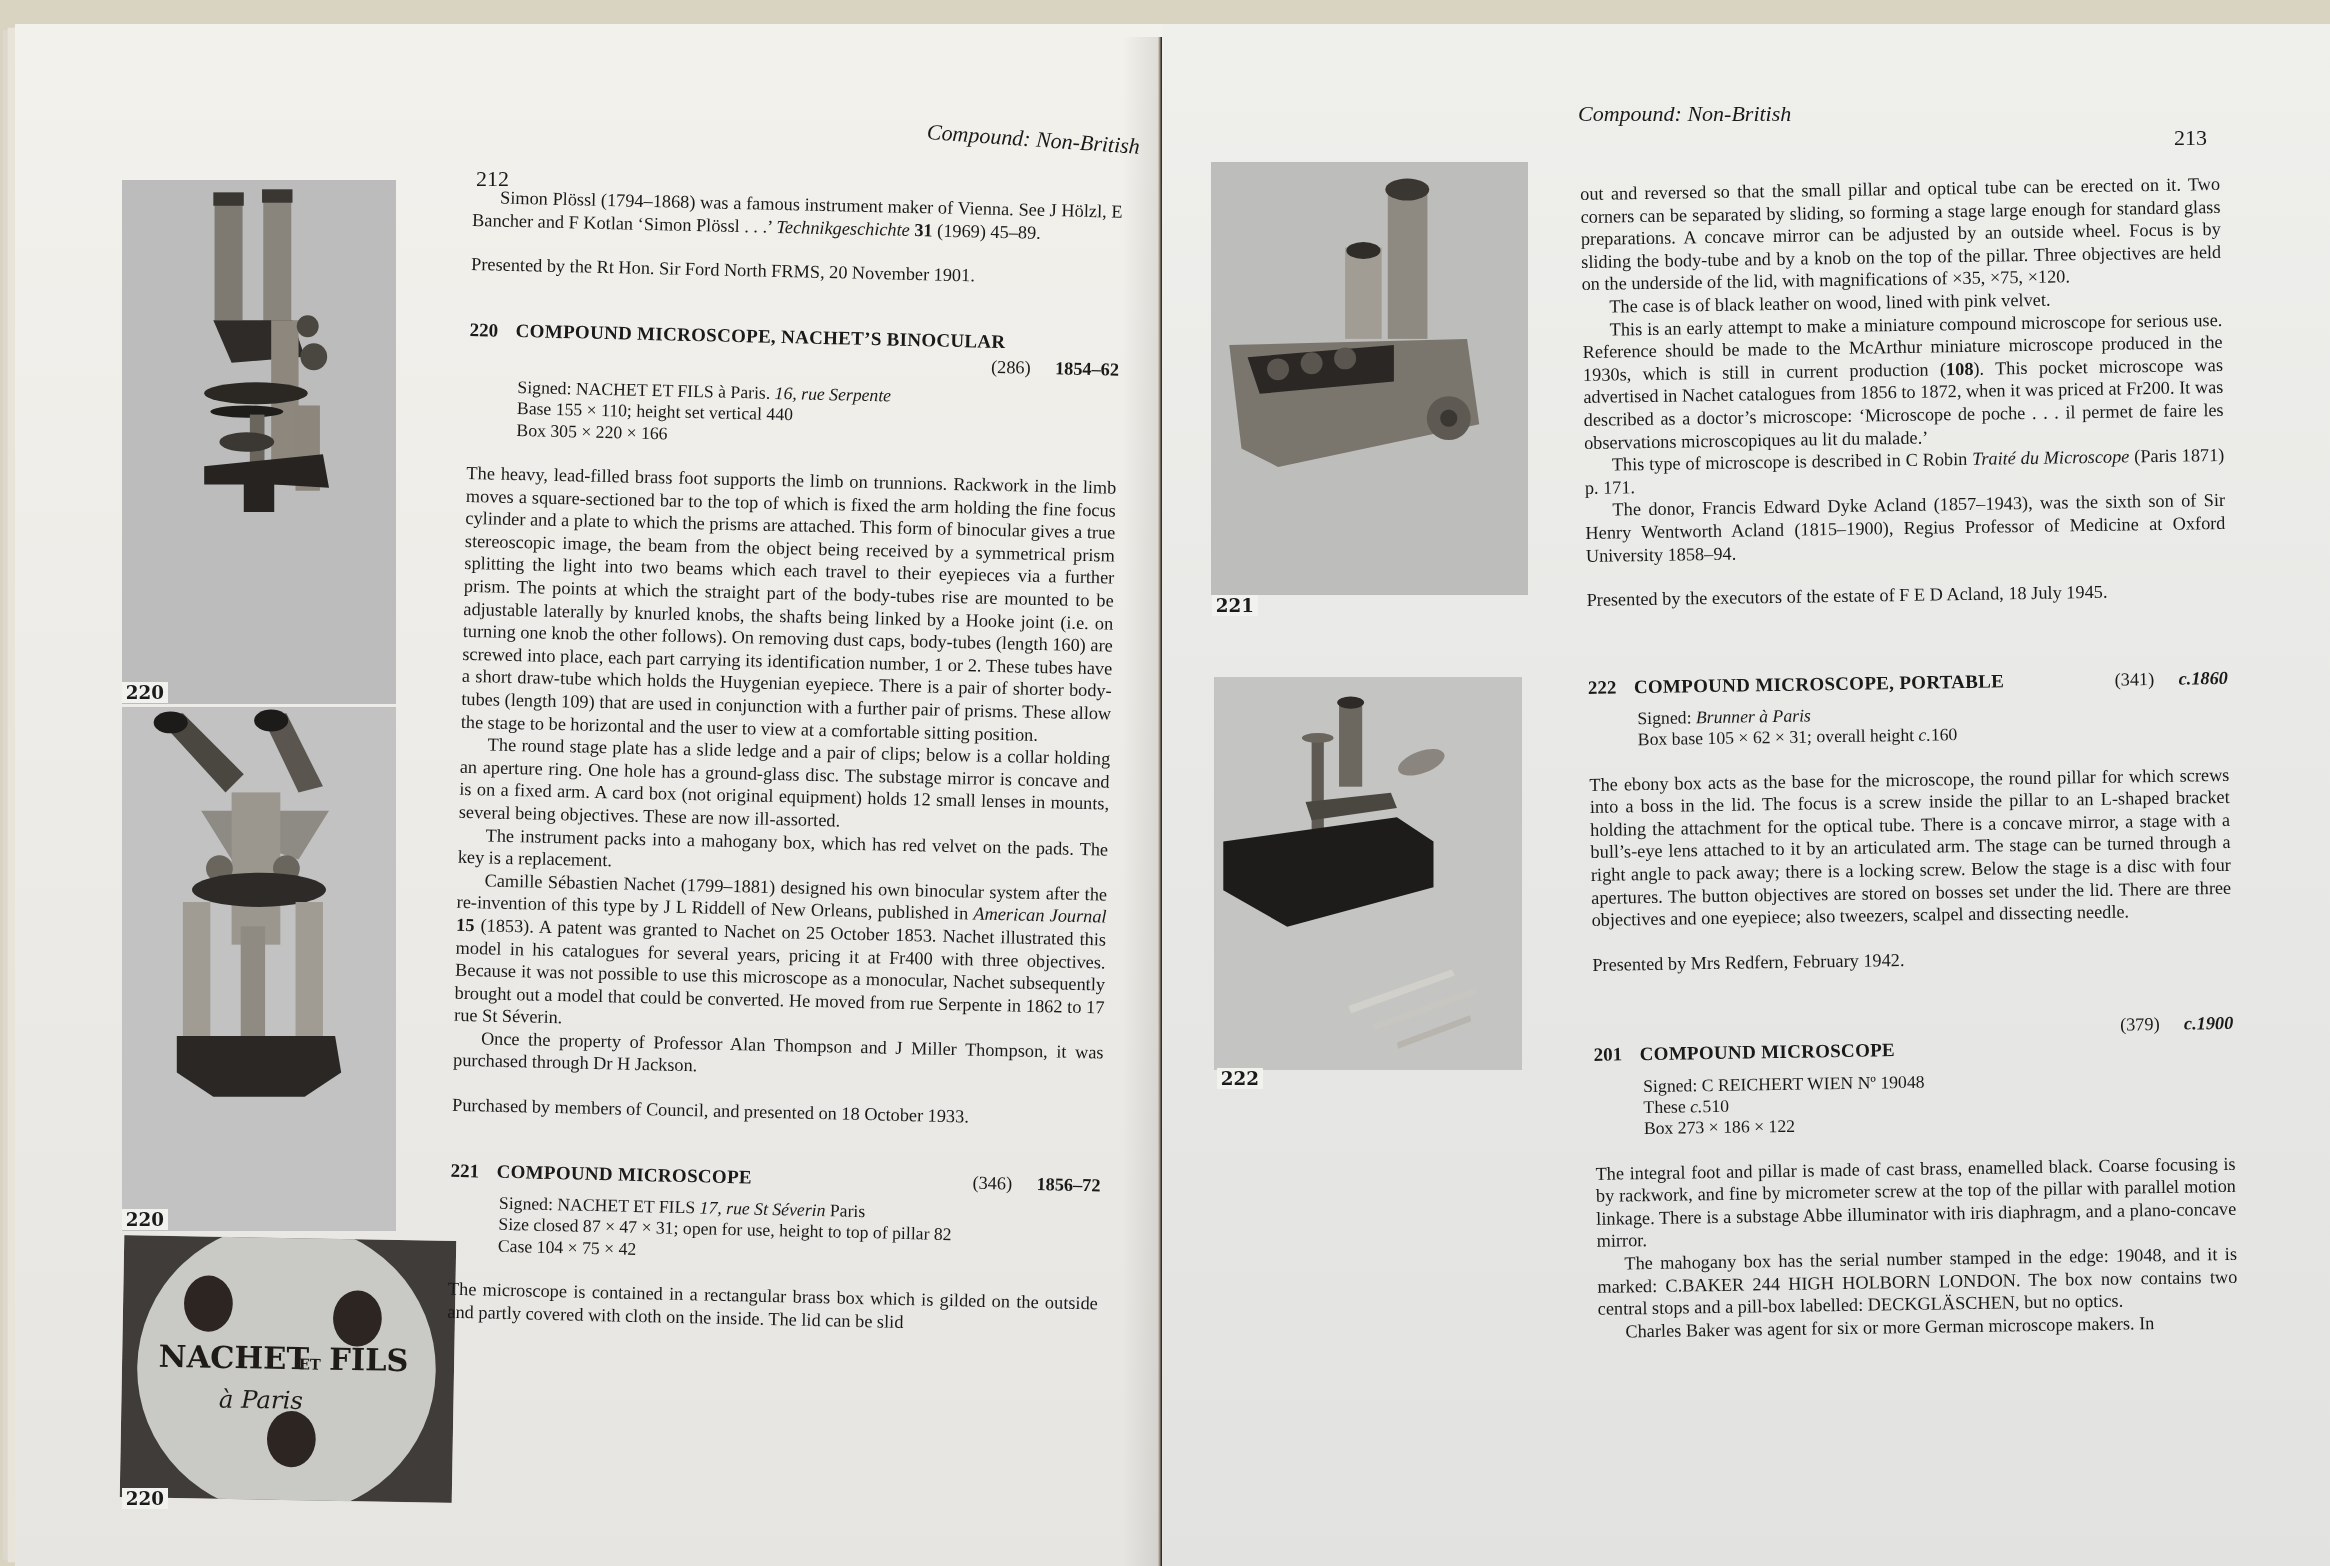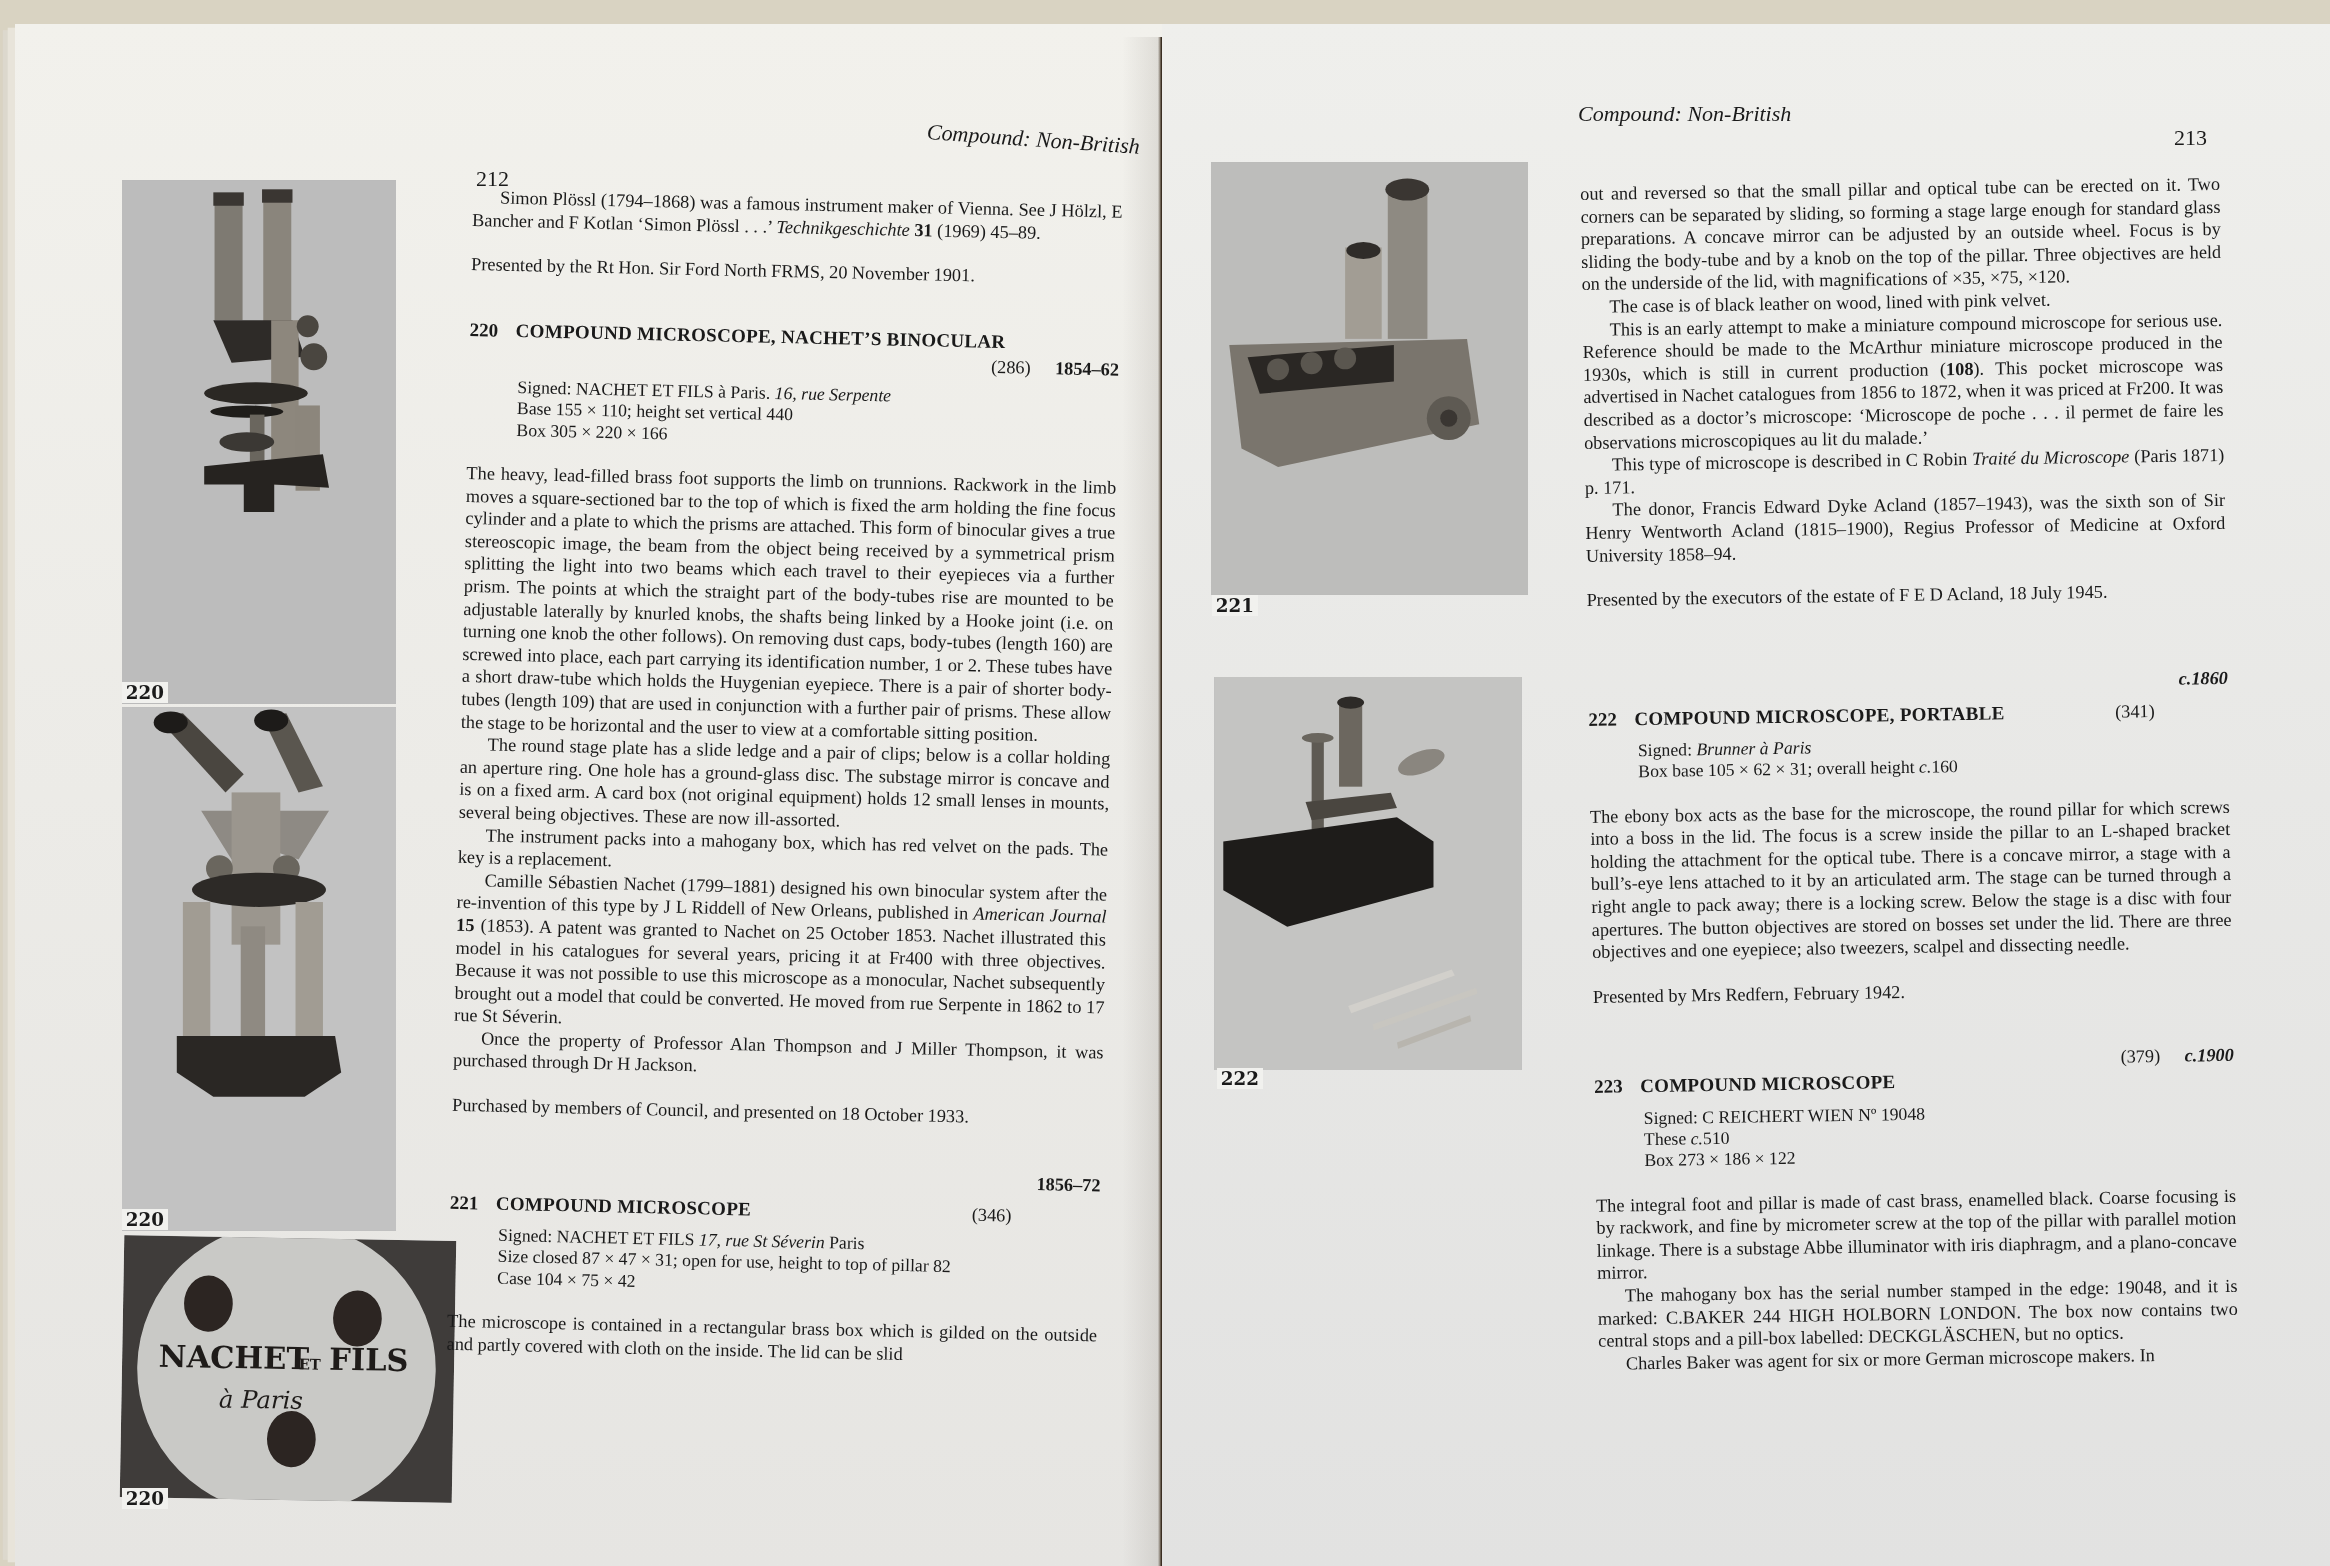--- a/index.html
+++ b/index.html
@@ -34,21 +34,21 @@
     .text-col .gap { height: 22px; }
     .text-col .gap-lg { height: 43px; }
 
     .entry-head { display: flex; align-items: baseline; font-weight: bold; font-size: 19px; }
     .entry-head .num { width: 46px; }
     .entry-head .title { letter-spacing: 0.3px; }
     .entry-meta { display: flex; justify-content: flex-end; gap: 24.4px; font-size: 18.3px; margin-top: 2.4px; }
     .entry-meta .ref { font-weight: normal; }
     .entry-meta .date { font-weight: bold; }
     .inline-meta { margin-left: auto; display: flex; gap: 24.4px; font-size: 18.3px; }
-    .inline-meta .ref { font-weight: normal; margin-top: 32px; }
+    .inline-meta .ref { font-weight: normal; }
     .spec { padding-left: 49px; font-size: 17.7px; line-height: 21.3px; margin-top: 9.8px; }
     .spec div { white-space: nowrap; }
     .it { font-style: italic; }
     .b { font-weight: bold; }
 
     .photo { position: absolute; overflow: hidden; background: #b9b9b9; }
     .photo svg { width: 100%; height: 100%; display: block; }
     .fig-label { position: absolute; font-weight: bold; font-size: 18.3px; font-family: "DejaVu Serif", serif; background: #f1f1ee; padding: 0 3.7px; }
   </style>
 </head>
@@ -248,21 +248,21 @@
       <p>Presented by Mrs Redfern, February 1942.</p>
     </div>
     <div class="gap-lg"></div>
 
     <div>
       <div class="entry-meta">
         <span class="ref">(379)</span>
         <span class="date it">c.1900</span>
       </div>
       <div class="entry-head">
-        <span class="num">223</span>
+        <span class="num">201</span>
         <span class="title">COMPOUND MICROSCOPE</span>
       </div>
       <div class="spec">
         <div>Signed: C REICHERT WIEN Nº 19048</div>
         <div><span>These </span><span class="it">c.</span><span>510</span></div>
         <div>Box 273 × 186 × 122</div>
       </div>
       <div class="gap"></div>
       <p>The integral foot and pillar is made of cast brass, enamelled black. Coarse focusing is by rackwork, and fine by micrometer screw at the top of the pillar with parallel motion linkage. There is a substage Abbe illuminator with iris diaphragm, and a plano-concave mirror.</p>
       <p class="indent">The mahogany box has the serial number stamped in the edge: 19048, and it is marked: C.BAKER 244 HIGH HOLBORN LONDON. The box now contains two central stops and a pill-box labelled: DECKGLÄSCHEN, but no optics.</p>

